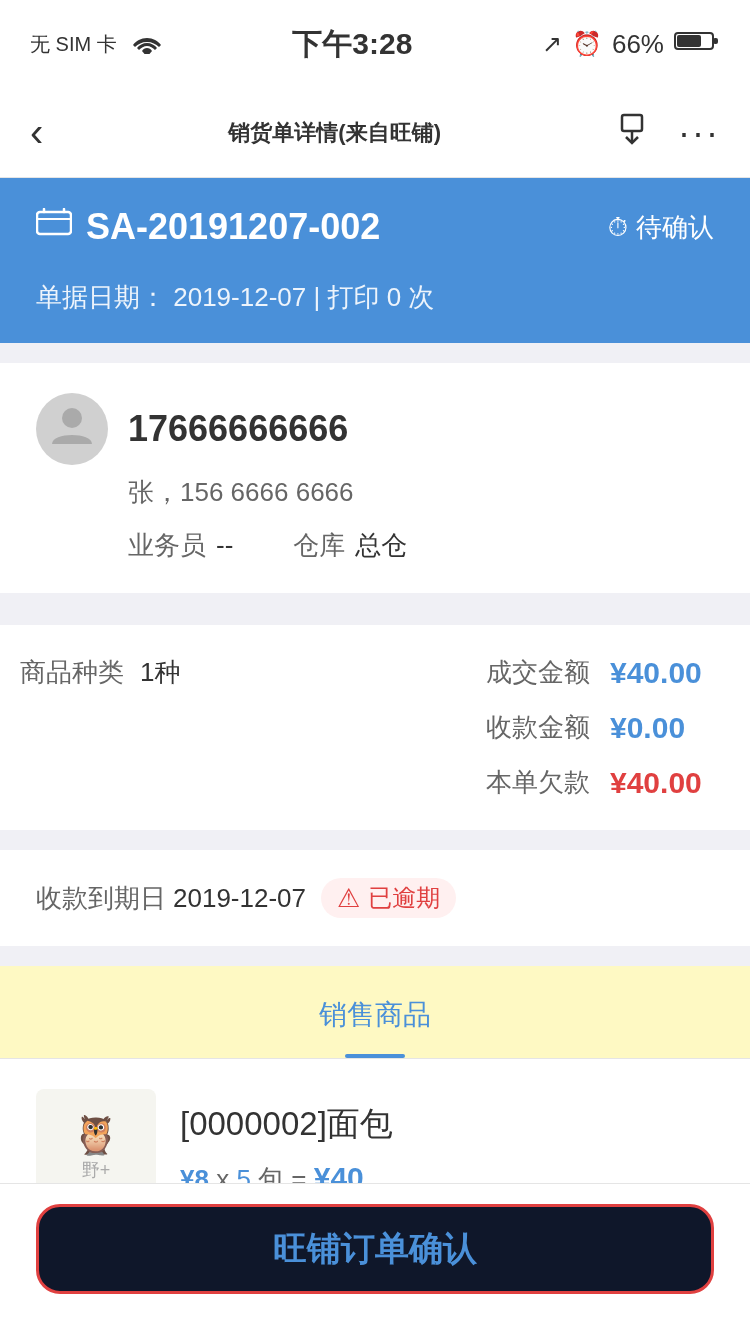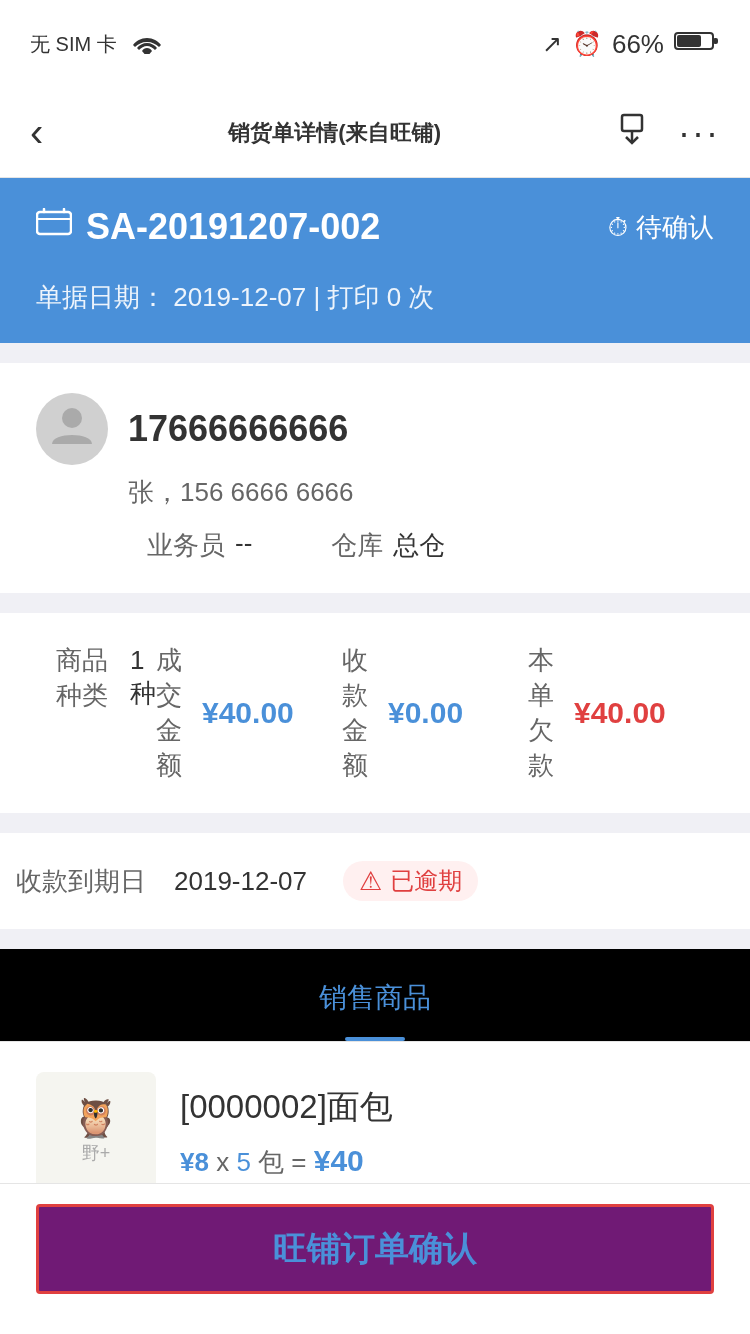--- a/index.html
+++ b/index.html
@@ -145,93 +145,93 @@
       padding-left: 92px;
     }
     .customer-meta {
       display: flex;
       margin-top: 18px;
       gap: 60px;
       padding-left: 92px;
     }
     .meta-item {
       display: flex;
+      align-items: center;
       gap: 10px;
       font-size: 26px;
       color: #666;
-      margin-left: 19px;
     }
     .meta-label { color: #666; }
     .meta-value { color: #333; }
 
     
     .summary-section {
       background: #fff;
-      padding: 30px 56px;
-      margin-top: 20px;
+      padding: 30px 20px;
+      margin-top: 32px;
       display: flex;
       justify-content: space-between;
       align-items: flex-start;
     }
     .summary-left {
       display: flex;
       flex-direction: column;
       gap: 10px;
     }
     .summary-item {
       display: flex;
       align-items: center;
       gap: 16px;
       font-size: 26px;
     }
     .summary-label { color: #666; }
     .summary-value { color: #333; font-weight: 500; }
     .summary-right {
       display: flex;
-      flex-direction: row;
+      flex-direction: column;
       align-items: flex-end;
       gap: 20px;
     }
     .amount-item {
       display: flex;
       align-items: center;
       gap: 20px;
       font-size: 26px;
     }
     .amount-label { color: #666; }
     .amount-value { color: #4a90d9; font-size: 30px; font-weight: 600; min-width: 120px; text-align: left; }
     .amount-value.red { color: #e04040; }
 
     
     .due-section {
       background: #fff;
-      padding: 28px 16px;
+      padding: 28px 36px;
       margin-top: 20px;
       display: flex;
       align-items: center;
-      gap: 28px;
+      gap: 7px;
     }
     .due-label { color: #666; font-size: 26px; }
     .due-date { color: #333; font-size: 26px; }
     .overdue-badge {
       display: flex;
       align-items: center;
       gap: 8px;
       background: #fff0f0;
       border-radius: 20px;
       padding: 4px 16px;
       font-size: 24px;
       color: #e04040;
       margin-left: 8px;
     }
     .overdue-icon { color: #e04040; font-size: 26px; }
 
     
     .tabs-section {
-      background: #000000;
+      background: #fef9c3;
       margin-top: 20px;
     }
     .tabs-row {
       display: flex;
       border-bottom: 1px solid #e5e5e5;
     }
     .tab-item {
       flex: 1;
       text-align: center;
       padding: 30px 0 24px;
@@ -325,23 +325,23 @@
       bottom: 0;
       left: 0;
       width: 750px;
       background: #fff;
       padding: 20px 36px 40px;
       border-top: 1px solid #e5e5e5;
     }
     .confirm-btn {
       width: 100%;
       height: 90px;
-      background: #701a75;
+      background: #0f172a;
       border: 3px solid #e04040;
-      border-radius: 4px;
+      border-radius: 24px;
       color: #4a90d9;
       font-size: 34px;
       font-weight: 600;
       cursor: pointer;
       display: flex;
       align-items: center;
       justify-content: center;
     }
   </style>
 </head>
@@ -351,20 +351,21 @@
   <div class="status-left">
     <span>无 SIM 卡</span>
     <span>
       <svg width="32" height="24" viewBox="0 0 32 24" fill="none">
         <path d="M16 18 C14 18 12 19 11 21 L16 27 L21 21 C20 19 18 18 16 18Z" fill="#333"></path>
         <path d="M16 13 C12 13 8 15 6 18 L8 20 C10 18 13 16 16 16 C19 16 22 18 24 20 L26 18 C24 15 20 13 16 13Z" fill="#333"></path>
         <path d="M16 8 C10 8 5 11 2 15 L4 17 C7 14 11 12 16 12 C21 12 25 14 28 17 L30 15 C27 11 22 8 16 8Z" fill="#333"></path>
       </svg>
     </span>
   </div>
+  <div class="status-center">下午3:28</div>
   <div class="status-right">
     <span style="font-size:24px;">↗</span>
     <span style="font-size:24px;">⏰</span>
     <span>66%</span>
     <span>
       <svg width="46" height="24" viewBox="0 0 46 24">
         <rect x="1" y="4" width="38" height="16" rx="3" ry="3" fill="none" stroke="#333" stroke-width="2"></rect>
         <rect x="39" y="9" width="5" height="6" rx="2" fill="#333"></rect>
         <rect x="3" y="6" width="24" height="12" rx="2" fill="#333"></rect>
       </svg>

